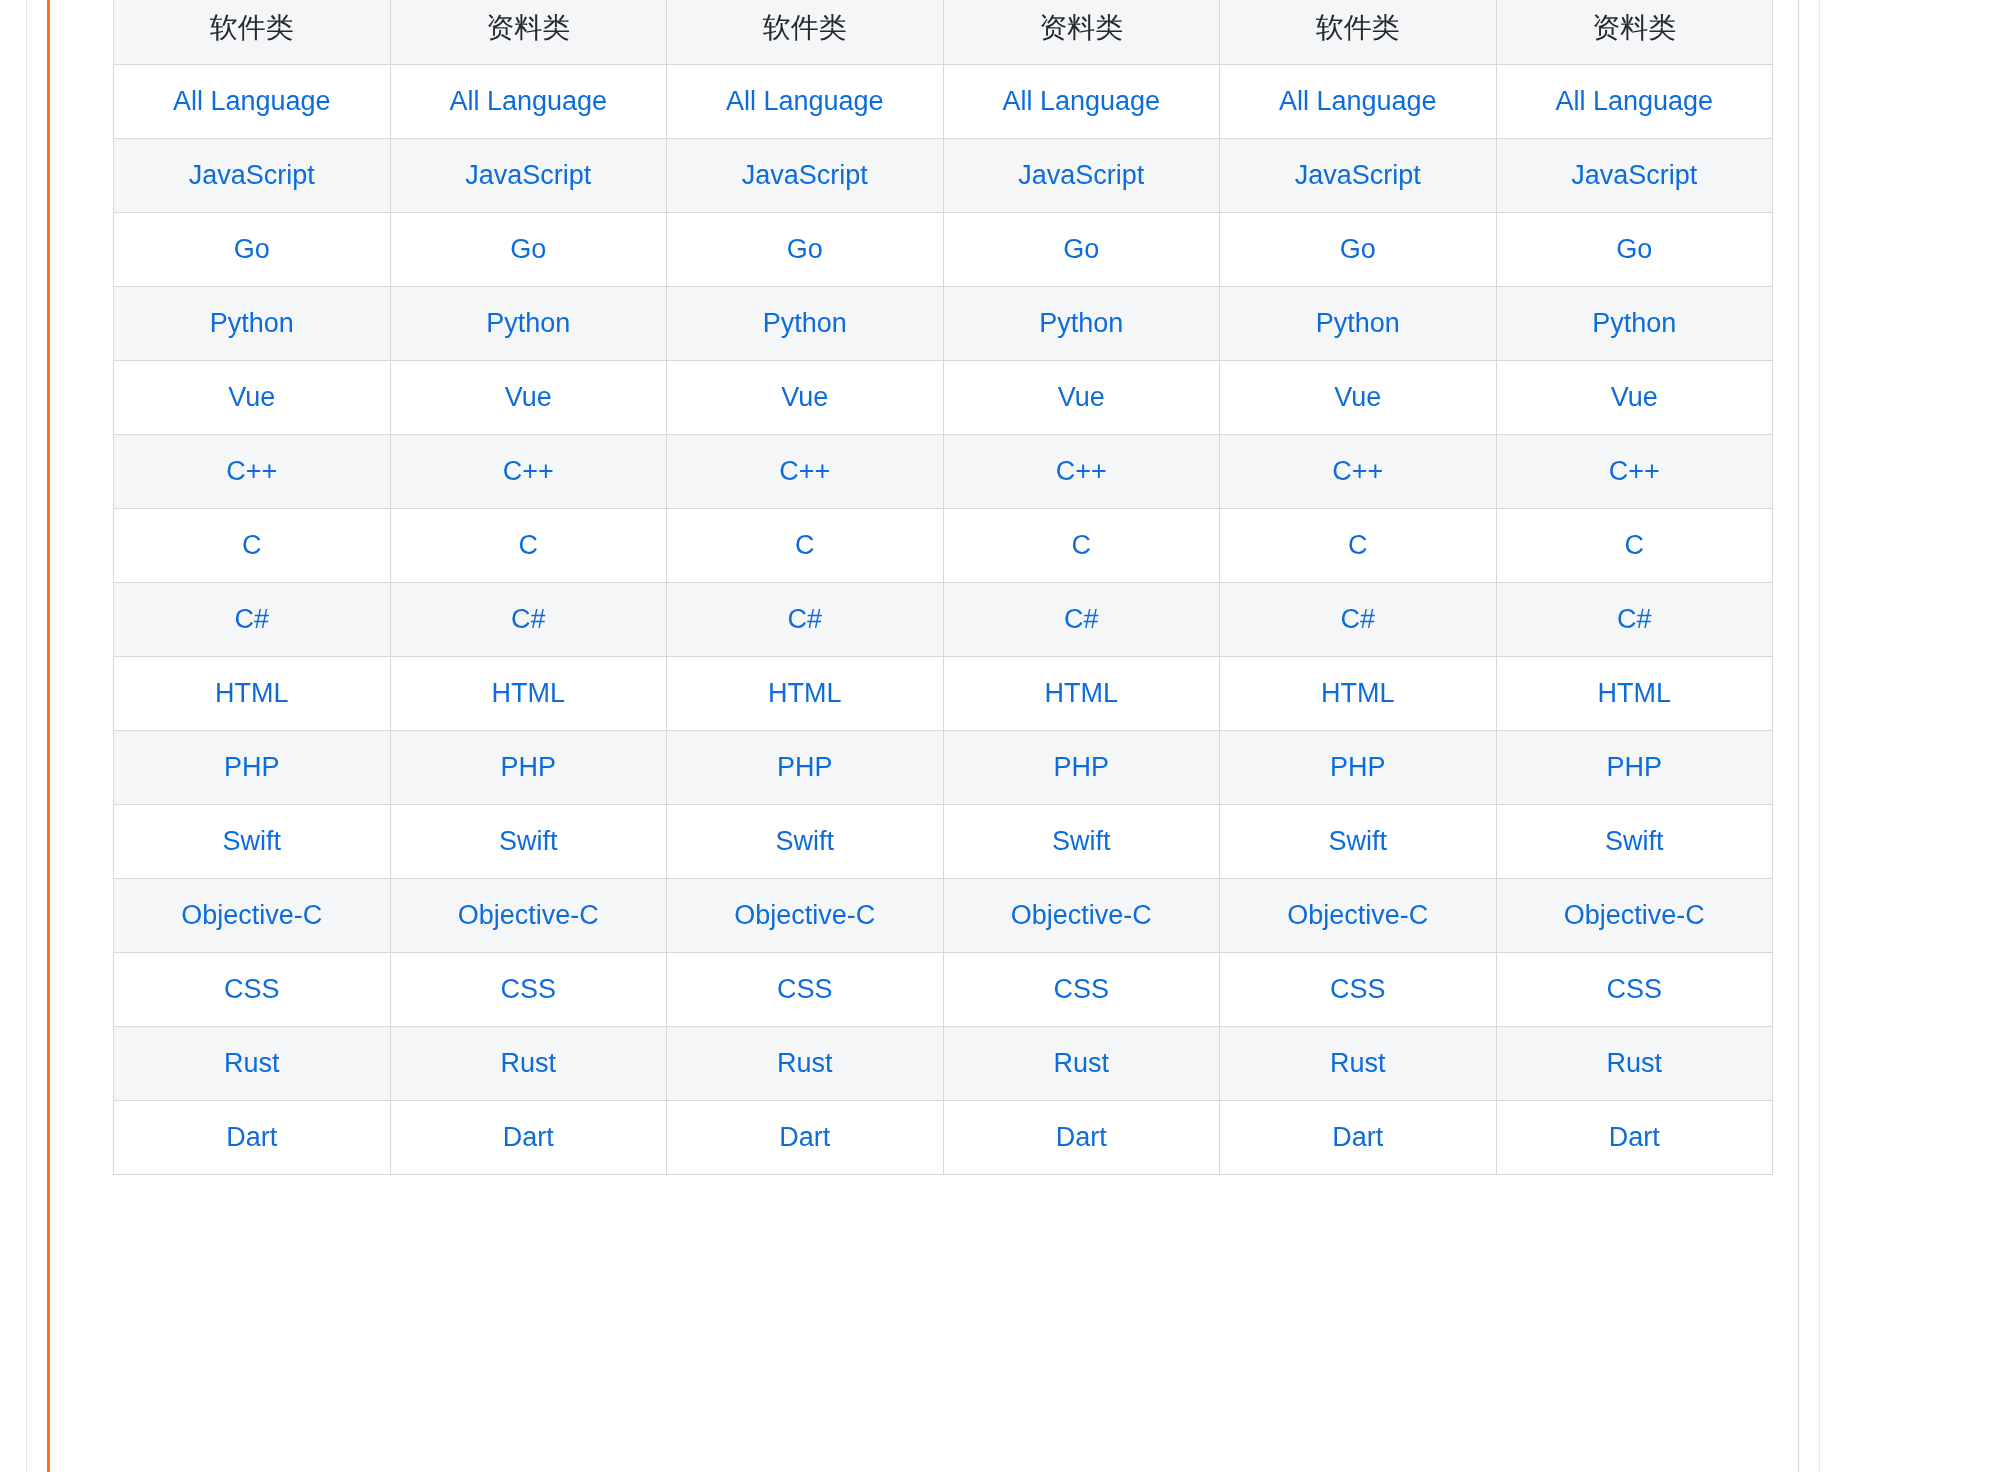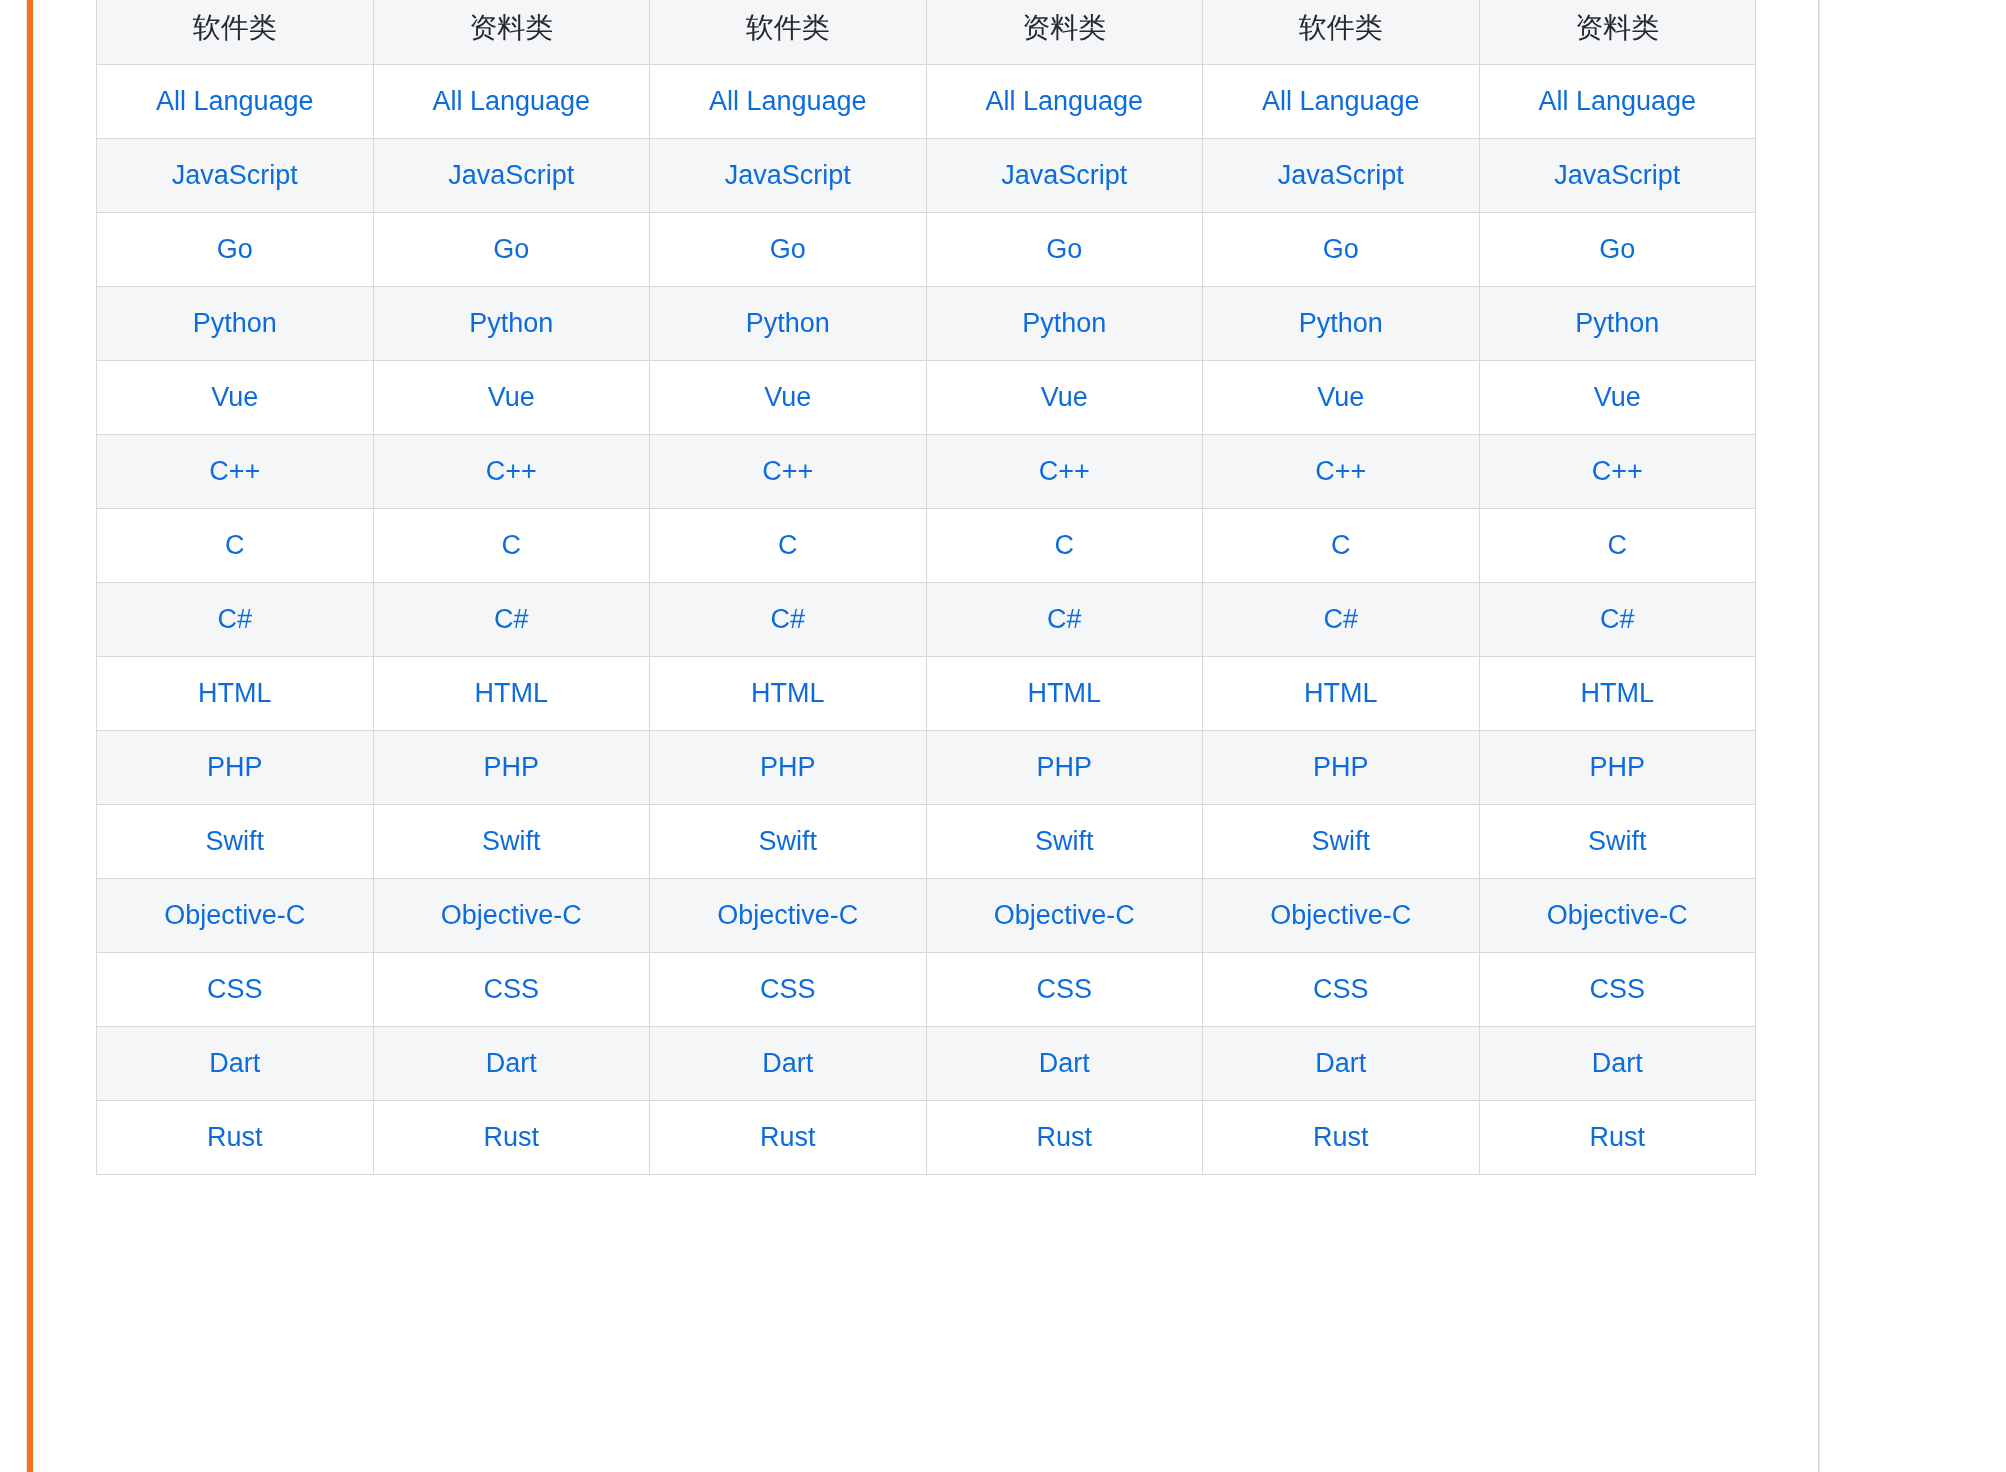--- a/index.html
+++ b/index.html
@@ -18,23 +18,23 @@
   .outer {
     box-sizing: border-box;
     margin-left: 26px;
     width: 1794px;
     height: 1472px;
     border-left: 1px solid #e8e8e8;
     border-right: 1px solid #e8e8e8;
   }
   .card {
     box-sizing: border-box;
-    margin: 0 0;
+    margin: 0 20px;
     height: 100%;
-    border-left: 6px solid #f97316;
+    border-left: 3px solid #f97316;
     border-right: 1px solid #d6d6d6;
     overflow: hidden;
   }
   table.lang-table {
     margin-left: 63px;
     margin-top: -10px;     
     width: 1660px;
     table-layout: fixed;
     border-collapse: collapse;
   }
@@ -181,31 +181,31 @@
           </tr>
           <tr>
             <td><a href="#">CSS</a></td>
             <td><a href="#">CSS</a></td>
             <td><a href="#">CSS</a></td>
             <td><a href="#">CSS</a></td>
             <td><a href="#">CSS</a></td>
             <td><a href="#">CSS</a></td>
           </tr>
           <tr>
-            <td><a href="#">Dart</a></td>
-            <td><a href="#">Dart</a></td>
-            <td><a href="#">Dart</a></td>
-            <td><a href="#">Dart</a></td>
-            <td><a href="#">Dart</a></td>
-            <td><a href="#">Dart</a></td>
-          </tr>
-          <tr>
-            <td><a href="#">Rust</a></td>
-            <td><a href="#">Rust</a></td>
-            <td><a href="#">Rust</a></td>
-            <td><a href="#">Rust</a></td>
-            <td><a href="#">Rust</a></td>
-            <td><a href="#">Rust</a></td>
+            <td><a href="#">Rust</a></td>
+            <td><a href="#">Rust</a></td>
+            <td><a href="#">Rust</a></td>
+            <td><a href="#">Rust</a></td>
+            <td><a href="#">Rust</a></td>
+            <td><a href="#">Rust</a></td>
+          </tr>
+          <tr>
+            <td><a href="#">Dart</a></td>
+            <td><a href="#">Dart</a></td>
+            <td><a href="#">Dart</a></td>
+            <td><a href="#">Dart</a></td>
+            <td><a href="#">Dart</a></td>
+            <td><a href="#">Dart</a></td>
           </tr>
         </tbody>
     </table>
   </div>
 </div>
 
 </body></html>

